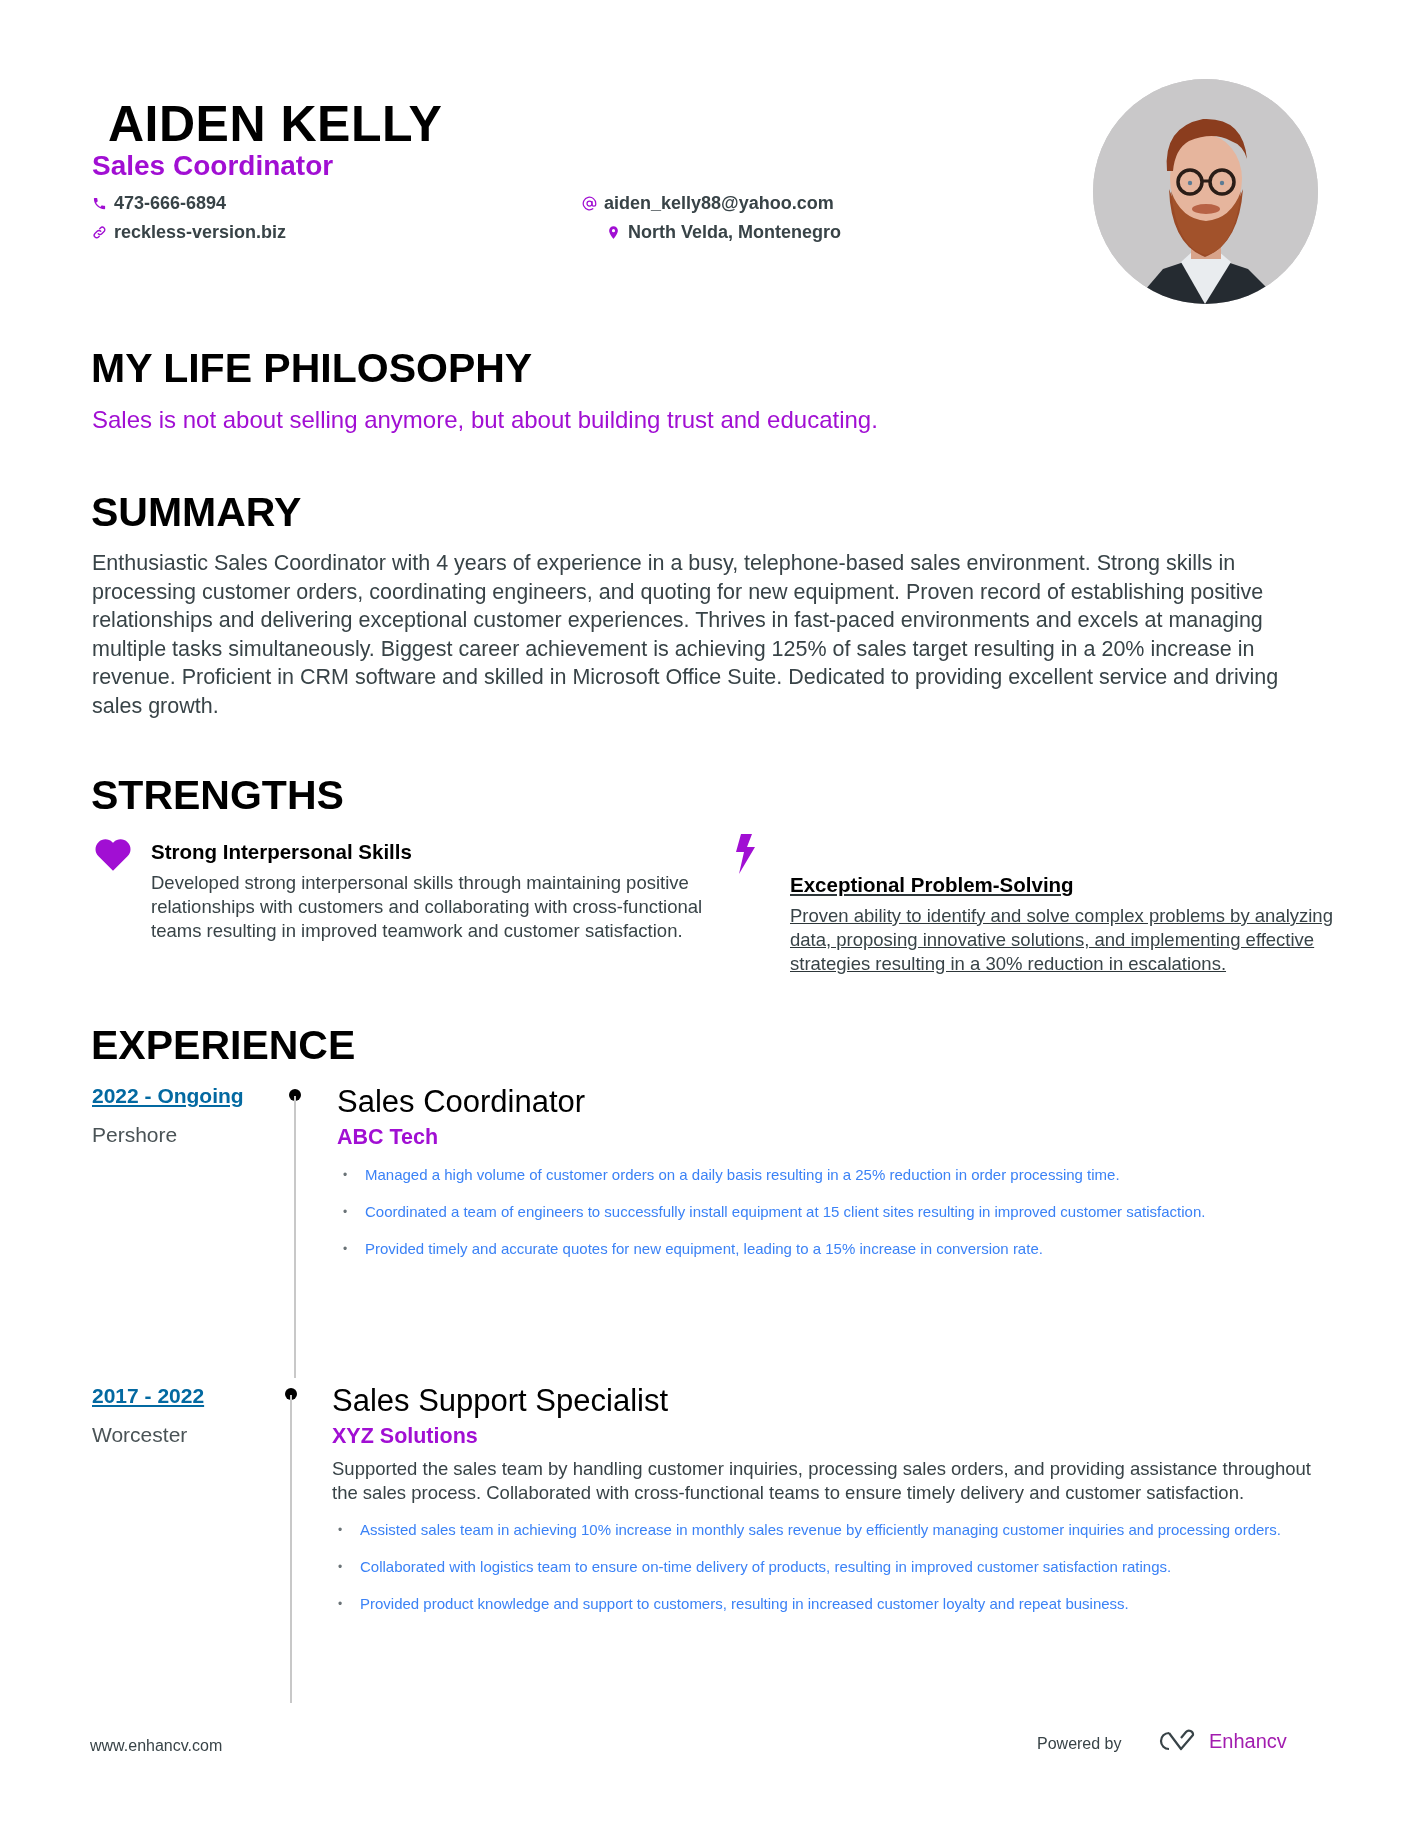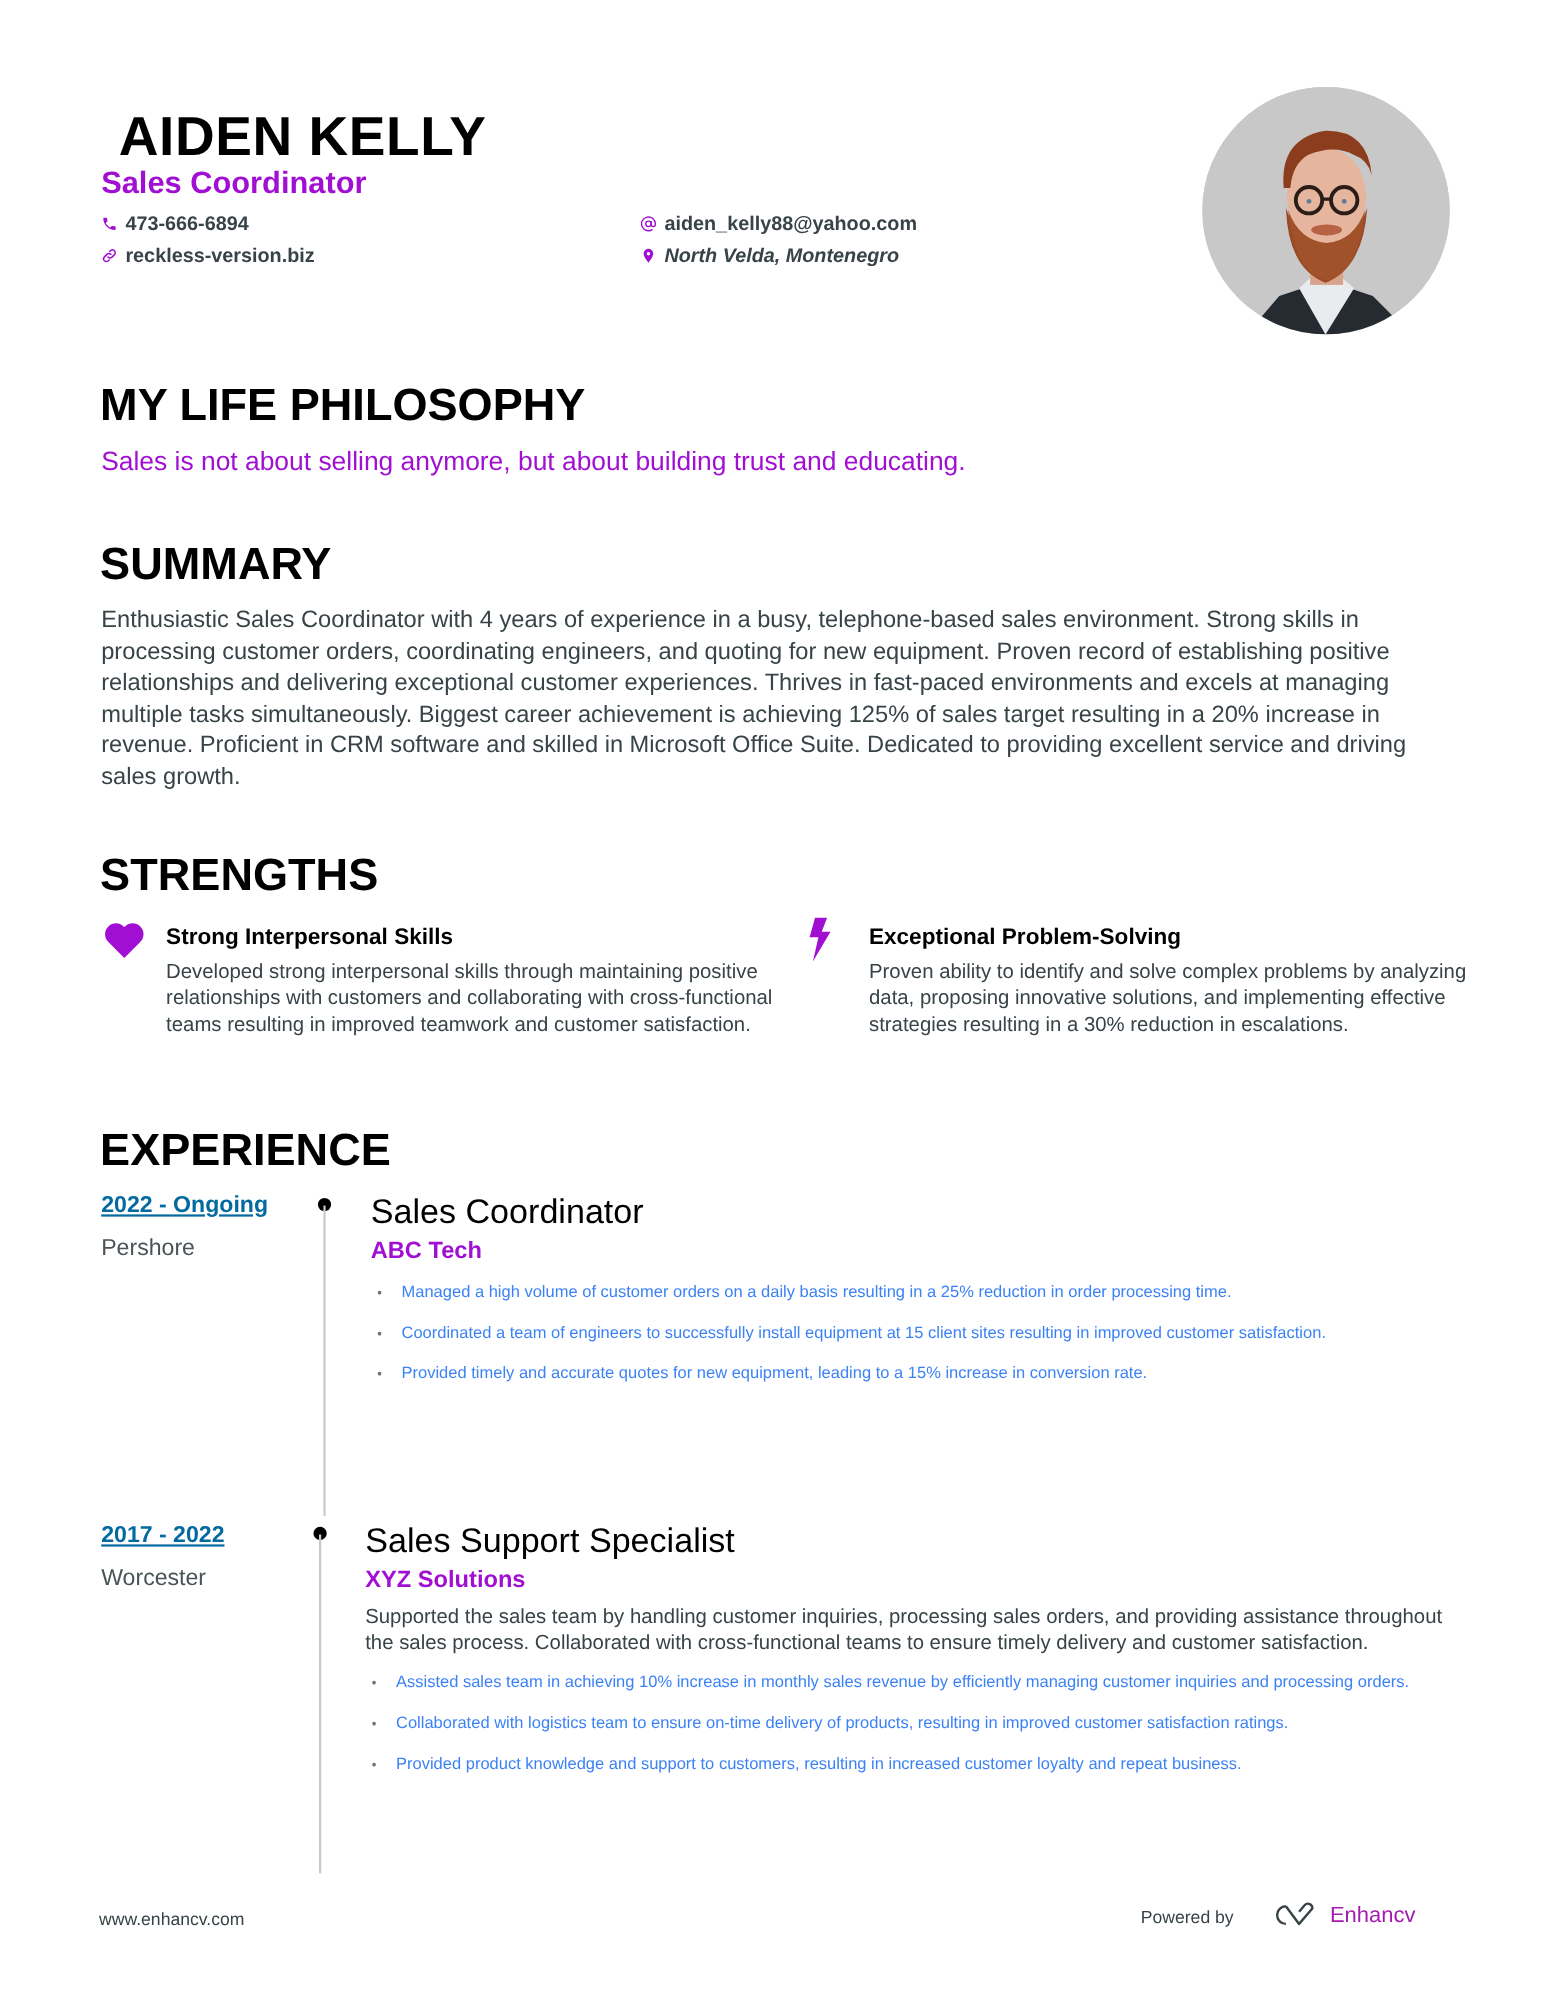--- a/index.html
+++ b/index.html
@@ -55,21 +55,21 @@
 </div>
 <div class="abs contact" style="left:582px; top:192px;">
   <svg viewBox="0 0 24 24">
       <g fill="none" stroke="#a10fd3" stroke-width="2">
         <circle cx="12" cy="12" r="4"></circle>
         <path d="M16 8v5a3 3 0 0 0 6 0v-1a10 10 0 1 0-4 8"></path>
       </g>
     </svg>
   <span>aiden_kelly88@yahoo.com</span>
 </div>
-<div class="abs contact" style="left:582px; top:221px;font-style:italic;">
+<div class="abs contact" style="left:606px; top:221px;">
   <svg viewBox="0 0 24 24">
       <path fill="#a10fd3" d="M12 2a7 7 0 0 0-7 7c0 5 7 13 7 13s7-8 7-13a7 7 0 0 0-7-7zm0 9.5A2.5 2.5 0 1 1 12 6.5a2.5 2.5 0 0 1 0 5z"></path>
     </svg>
   <span>North Velda, Montenegro</span>
 </div>
 
 <div class="abs photo" aria-label="Profile photo">
   <svg width="225" height="225" viewBox="0 0 225 225">
     <rect width="225" height="225" fill="#c9c8c9"></rect>
 
@@ -113,21 +113,21 @@
 <div class="abs strength" style="left:151px; top:839px;">
   <div class="s-title">Strong Interpersonal Skills</div>
   <div class="s-desc">Developed strong interpersonal skills through maintaining positive relationships with customers and collaborating with cross-functional teams resulting in improved teamwork and customer satisfaction.</div>
 </div>
 
 <div class="abs" style="left:733px; top:834px;">
   <svg width="26" height="40" viewBox="0 0 13 20">
       <path fill="#a10fd3" d="M4 0 L1.5 9 L5.5 9 L3 20 L11 6.5 L7 6.5 L9.5 0 Z"></path>
     </svg>
 </div>
-<div class="abs strength" style="left:790px; top:839px;">
+<div class="abs strength" style="left:790px; top:872px;text-decoration:underline;">
   <div class="s-title">Exceptional Problem-Solving</div>
   <div class="s-desc">Proven ability to identify and solve complex problems by analyzing data, proposing innovative solutions, and implementing effective strategies resulting in a 30% reduction in escalations.</div>
 </div>
 
 <h2 class="abs section-title" style="top:1023px;">EXPERIENCE</h2>
 
 <div class="abs dot" style="left:289px; top:1089px;"></div>
 <div class="abs timeline-line" style="left:294px; top:1096px; height:282px;"></div>
 
 <div class="abs exp-date" style="top:1083px;">2022 - Ongoing</div>

